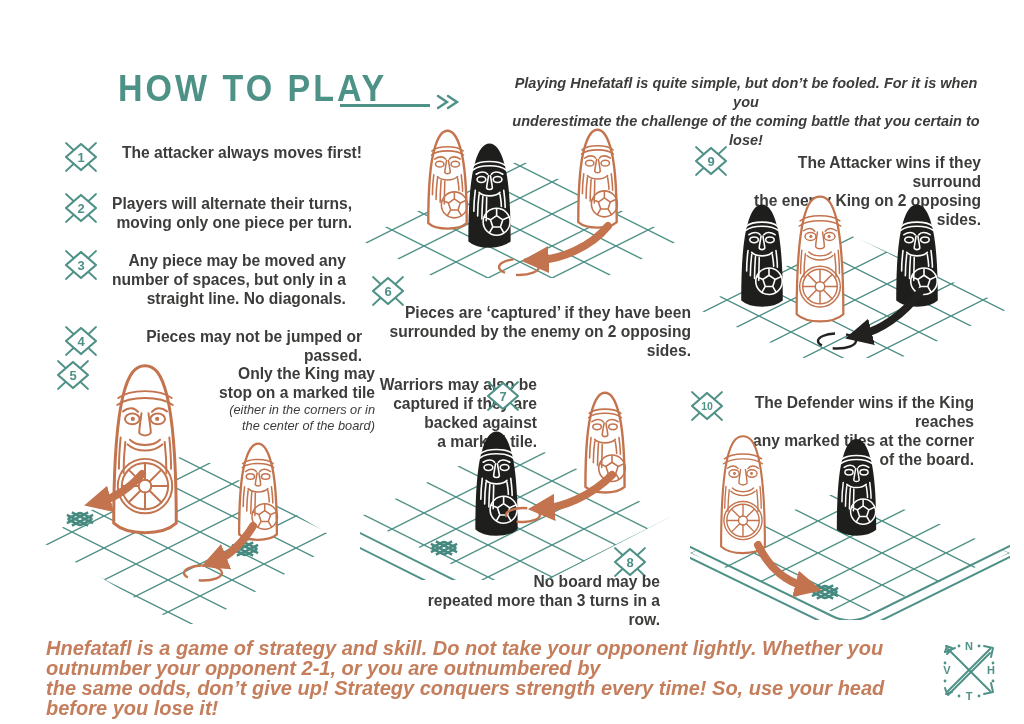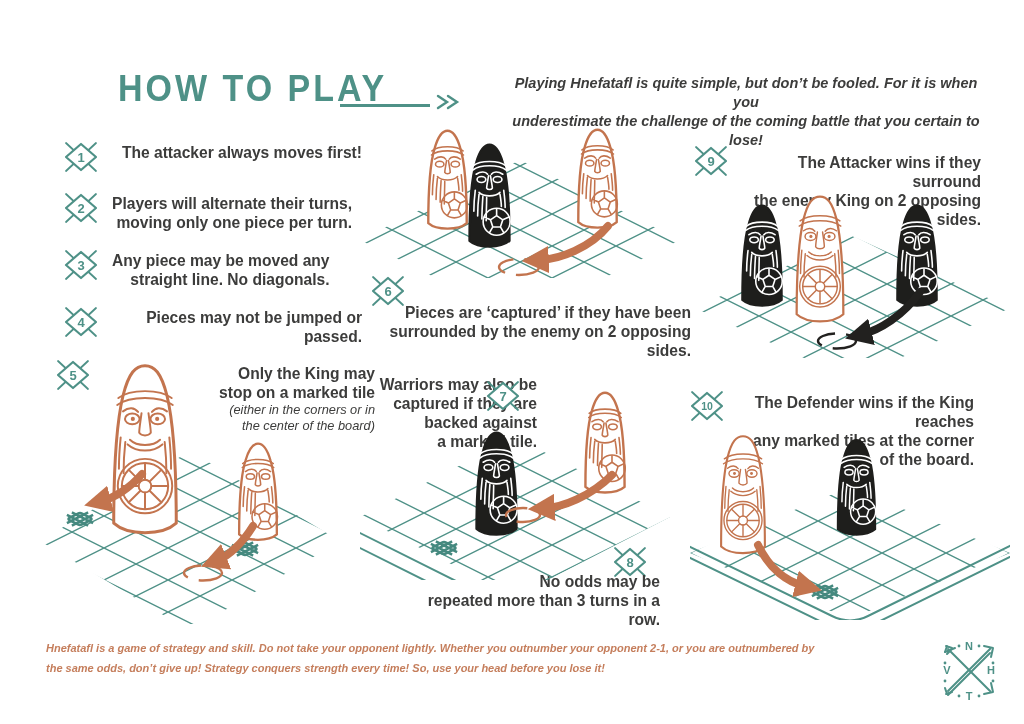--- a/index.html
+++ b/index.html
@@ -6,21 +6,21 @@
   .canvas{position:relative;width:1024px;height:724px;background:#fff;overflow:hidden;
           font-family:"Liberation Sans",sans-serif;color:#3C3C3B;}
   
   .title{position:absolute;left:118px;top:68px;font-size:34px;font-weight:800;letter-spacing:3px;
          color:#4E9187;transform:scaleY(1.08);transform-origin:left top;white-space:nowrap;}
   .title-rule{position:absolute;left:340px;top:104px;width:90px;height:3px;background:#4E9187;}
   .title-chev{position:absolute;left:436px;top:93px;}
   .intro{position:absolute;left:505px;top:74px;width:482px;text-align:center;
          font-style:italic;font-weight:600;font-size:14.5px;line-height:19px;color:#3C3C3B;}
   .footer{position:absolute;left:46px;top:638px;width:884px;font-style:italic;font-weight:600;
-          font-size:11px;line-height:20px;color:#C57E5C;}
+          font-size:20px;line-height:20px;color:#C57E5C;}
   .ln{display:block;}
   .rule-text{font-size:15.6px;font-weight:600;line-height:19px;color:#3C3C3B;text-align:right;}
   .rules14{position:absolute;left:62px;top:140px;width:300px;}
   .rule-item{display:flex;align-items:flex-start;gap:12px;}
   .rule-item .rule-text{padding-top:3px;}
   .mb1{margin-bottom:17px;} .mb2{margin-bottom:16px;} .mb3{margin-bottom:12px;}
   .abs{position:absolute;}
   .note{font-size:12.8px;font-style:italic;font-weight:400;line-height:16px;margin-top:16px;}
   .t-right{text-align:right;}
   
@@ -126,20 +126,21 @@
       </div>
     </div>
     <div class="rule-item mb2">
       <svg class="marker" viewBox="0 0 38 34">
         <path class="x" d="M4,3 L34,31 M34,3 L4,31"></path>
           <path class="dm" d="M19,4 L34,17 L19,30 L4,17 Z"></path>
         <text x="19" y="17" text-anchor="middle" dominant-baseline="central">3</text>
       </svg>
       <div class="rule-text">
         <span class="ln">Any piece may be moved any</span>
+        <span class="ln">number of spaces, but only in a</span>
         <span class="ln">straight line. No diagonals.</span>
       </div>
     </div>
     <div class="rule-item mb3">
       <svg class="marker" viewBox="0 0 38 34">
         <path class="x" d="M4,3 L34,31 M34,3 L4,31"></path>
           <path class="dm" d="M19,4 L34,17 L19,30 L4,17 Z"></path>
         <text x="19" y="17" text-anchor="middle" dominant-baseline="central">4</text>
       </svg>
       <div class="rule-text">
@@ -183,21 +184,21 @@
       <path class="dm" d="M19,4 L34,17 L19,30 L4,17 Z"></path>
     <text x="19" y="17" text-anchor="middle" dominant-baseline="central">7</text>
   </svg>
 
   <svg class="marker abs" style="left:611px;top:545px" viewBox="0 0 38 34" width="38" height="34">
     <path class="x" d="M4,3 L34,31 M34,3 L4,31"></path>
       <path class="dm" d="M19,4 L34,17 L19,30 L4,17 Z"></path>
     <text x="19" y="17" text-anchor="middle" dominant-baseline="central">8</text>
   </svg>
   <div class="abs rule-text t-right" style="left:398px;top:572px;width:262px">
-    <span class="ln">No odds may be</span>
+    <span class="ln">No board may be</span>
     <span class="ln">repeated more than 3 turns in a row.</span>
   </div>
 
   <svg class="marker abs" style="left:692px;top:144px" viewBox="0 0 38 34" width="38" height="34">
     <path class="x" d="M4,3 L34,31 M34,3 L4,31"></path>
       <path class="dm" d="M19,4 L34,17 L19,30 L4,17 Z"></path>
     <text x="19" y="17" text-anchor="middle" dominant-baseline="central">9</text>
   </svg>
   <div class="abs rule-text" style="left:731px;top:153px;width:250px">
     <span class="ln">The Attacker wins if they surround</span>

